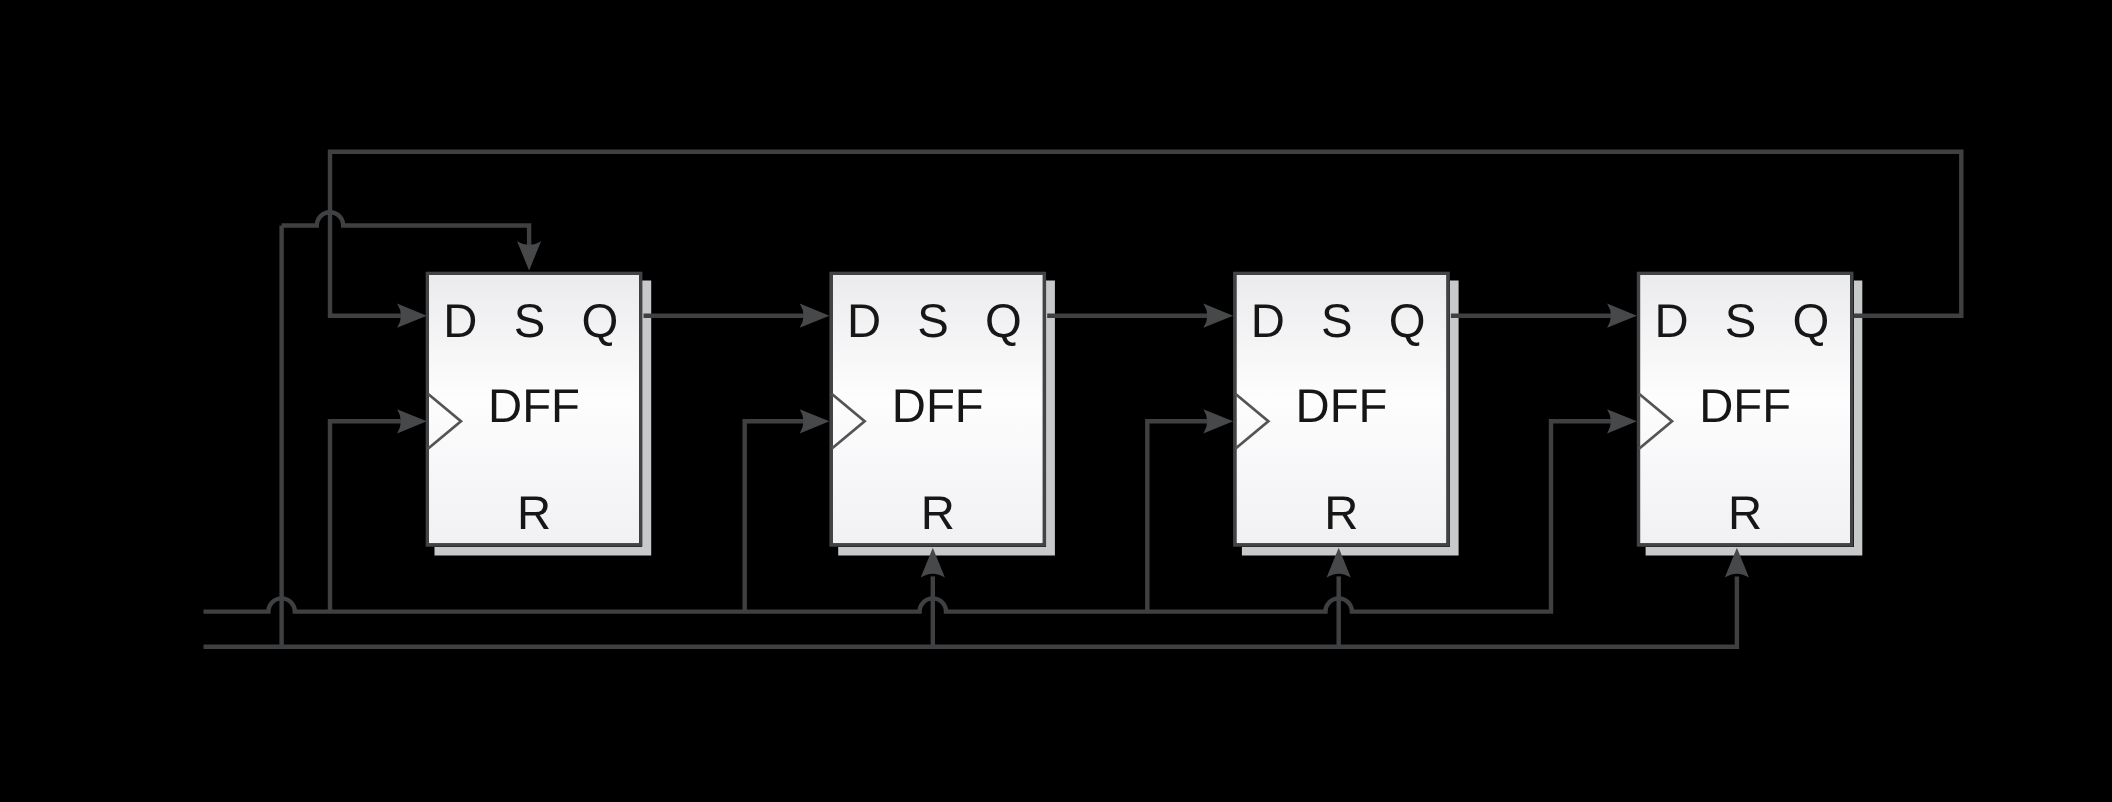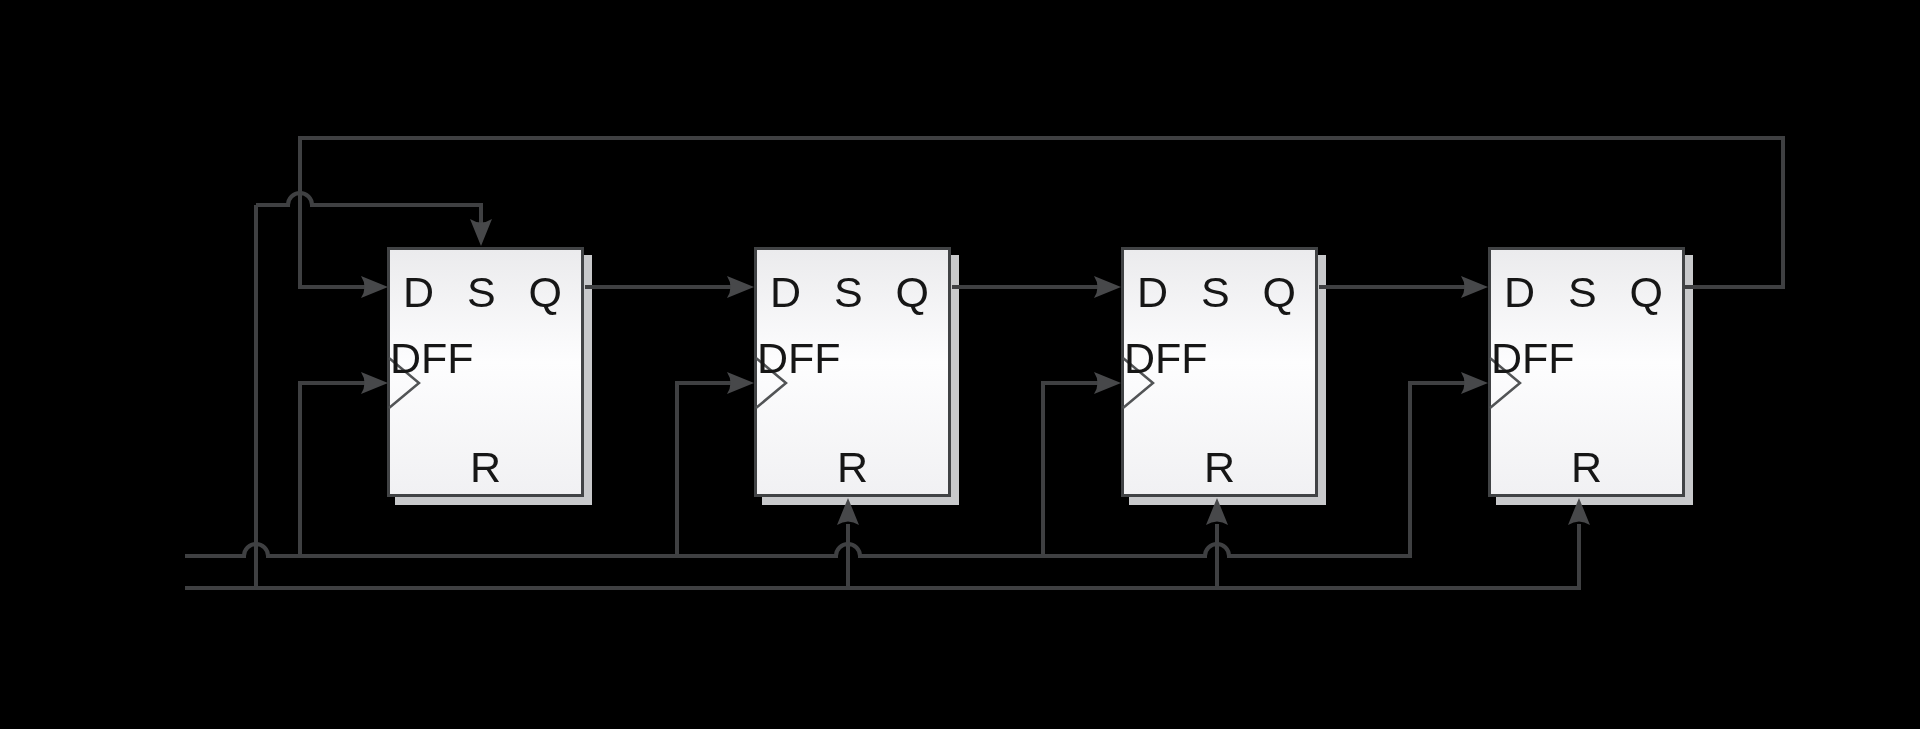--- a/index.html
+++ b/index.html
@@ -36,22 +36,22 @@
   .dff-2{left:754px;}
   .dff-3{left:1121px;}
   .dff-4{left:1488px;}
   .pins-row{
     position:absolute;left:0;top:20px;width:100%;height:44px;
     display:flex;justify-content:space-between;align-items:center;
     padding:0 19px 0 13px;
     font-size:43px;line-height:44px;color:var(--text);
   }
   .name-row{
-    position:absolute;left:0;top:86px;width:100%;height:44px;
-    text-align:left;font-size:43px;line-height:44px;color:var(--text);
+    position:absolute;left:0;top:98px;width:100%;height:44px;
+    text-align:center;font-size:43px;line-height:44px;color:var(--text);
   }
   .reset-row{
     position:absolute;left:0;top:195px;width:100%;height:44px;
     text-align:center;font-size:43px;line-height:44px;color:var(--text);
   }
   .clk-mark{position:absolute;left:-2px;top:105px;width:34px;height:56px;}
   .clk-mark path{fill:none;stroke:var(--clk-outline);stroke-width:2.5;stroke-linejoin:miter;}
 </style>
 </head>
 <body>

